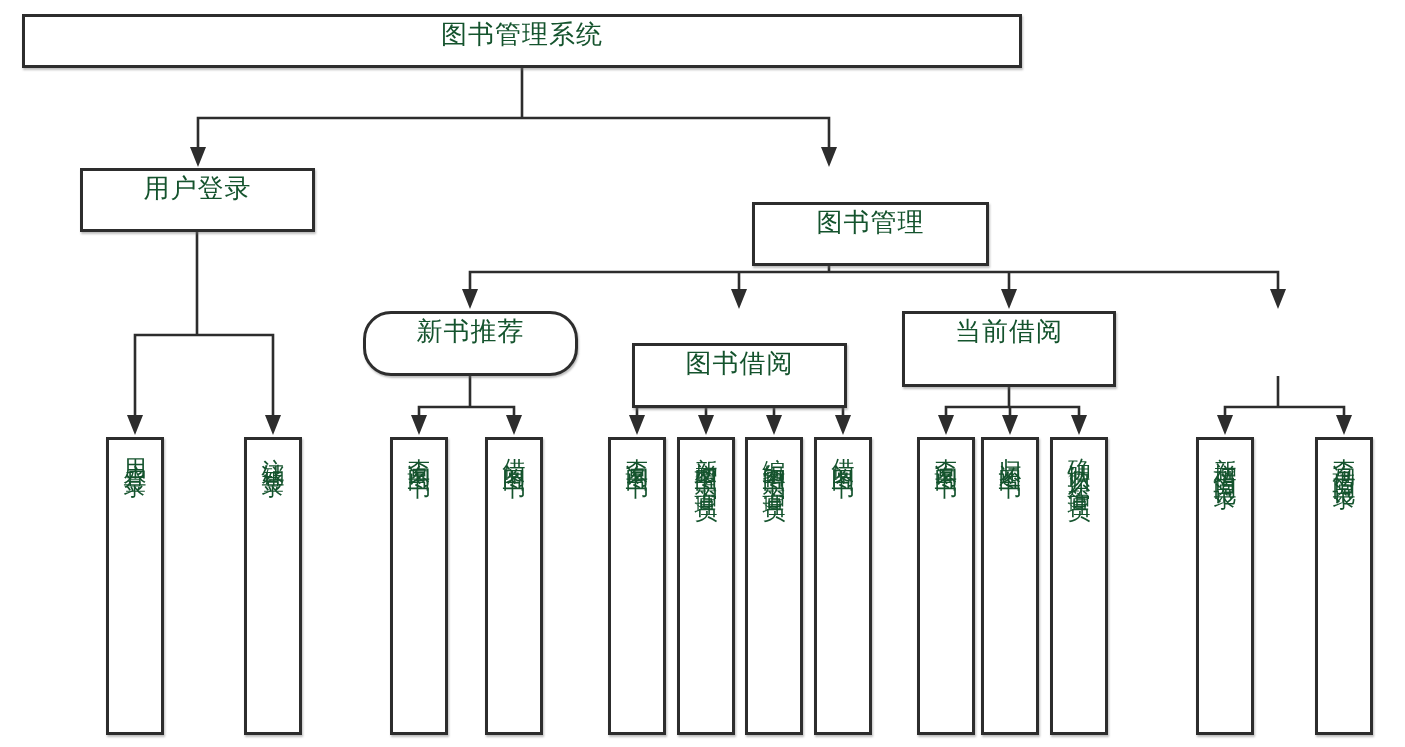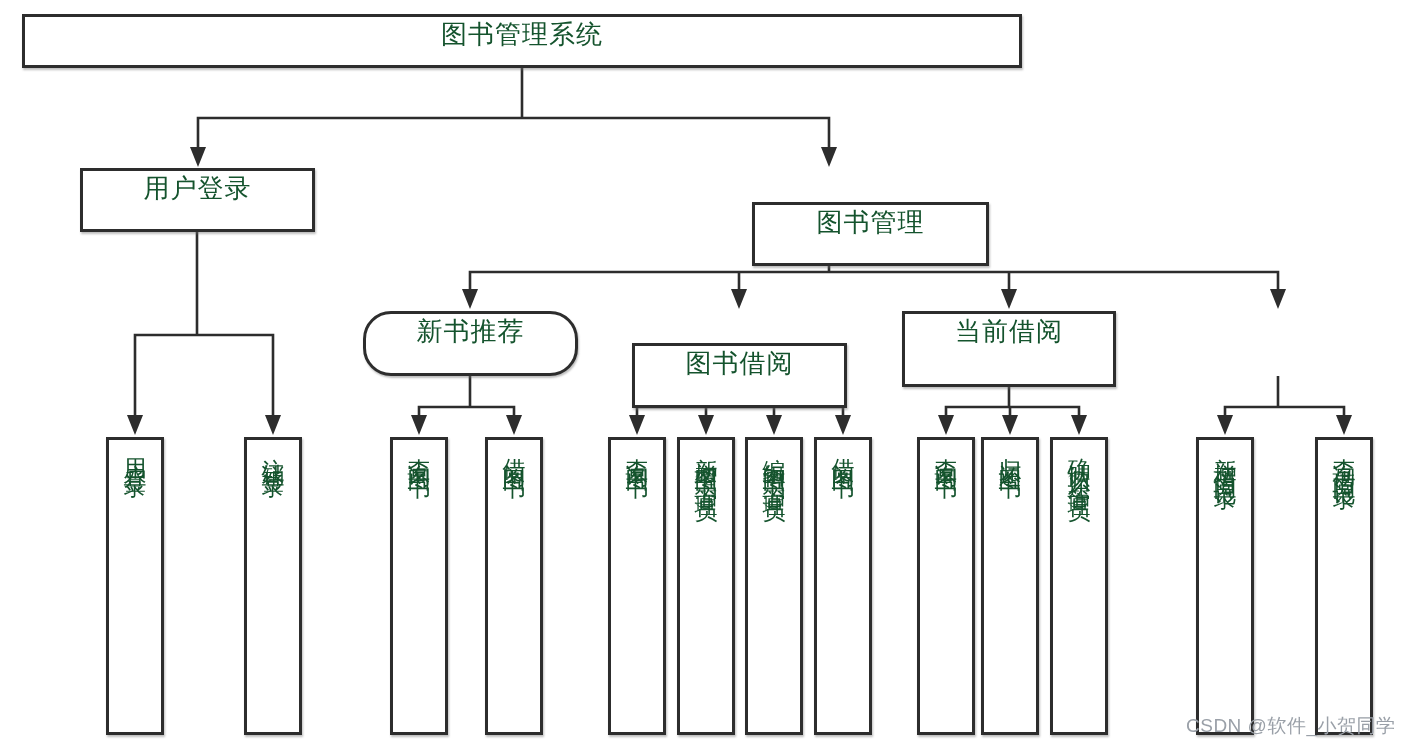--- a/index.html
+++ b/index.html
@@ -119,15 +119,14 @@
     <span>确认归还（管理员）</span>
   </div>
 
   <div class="node v-node" style="left:1196px;top:437px;width:58px;height:298px;">
     <span>新增借阅记录</span>
   </div>
   <div class="node v-node" style="left:1315px;top:437px;width:58px;height:298px;">
     <span>查询借阅记录</span>
   </div>
 
-  <div id="watermark">CSDN @软件_小贺同学</div>
 
 </div>
 
 </body></html>

